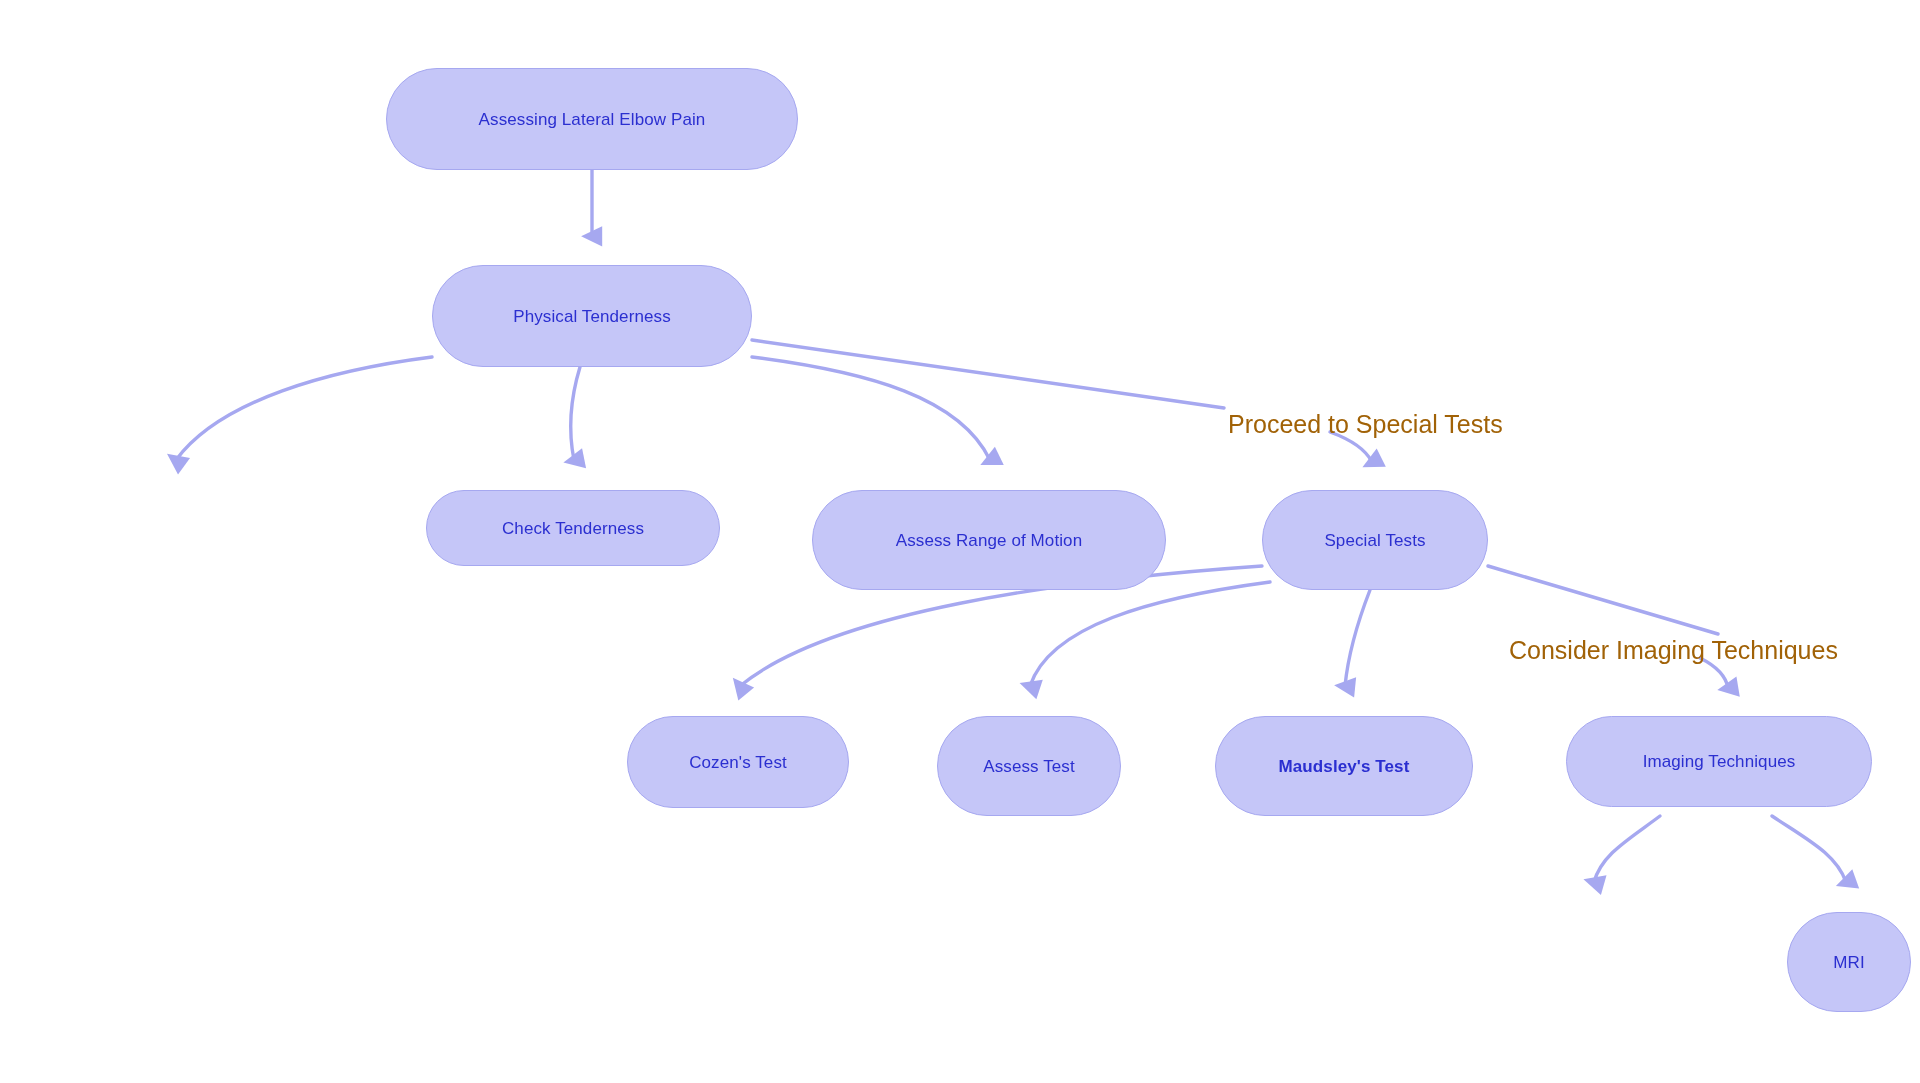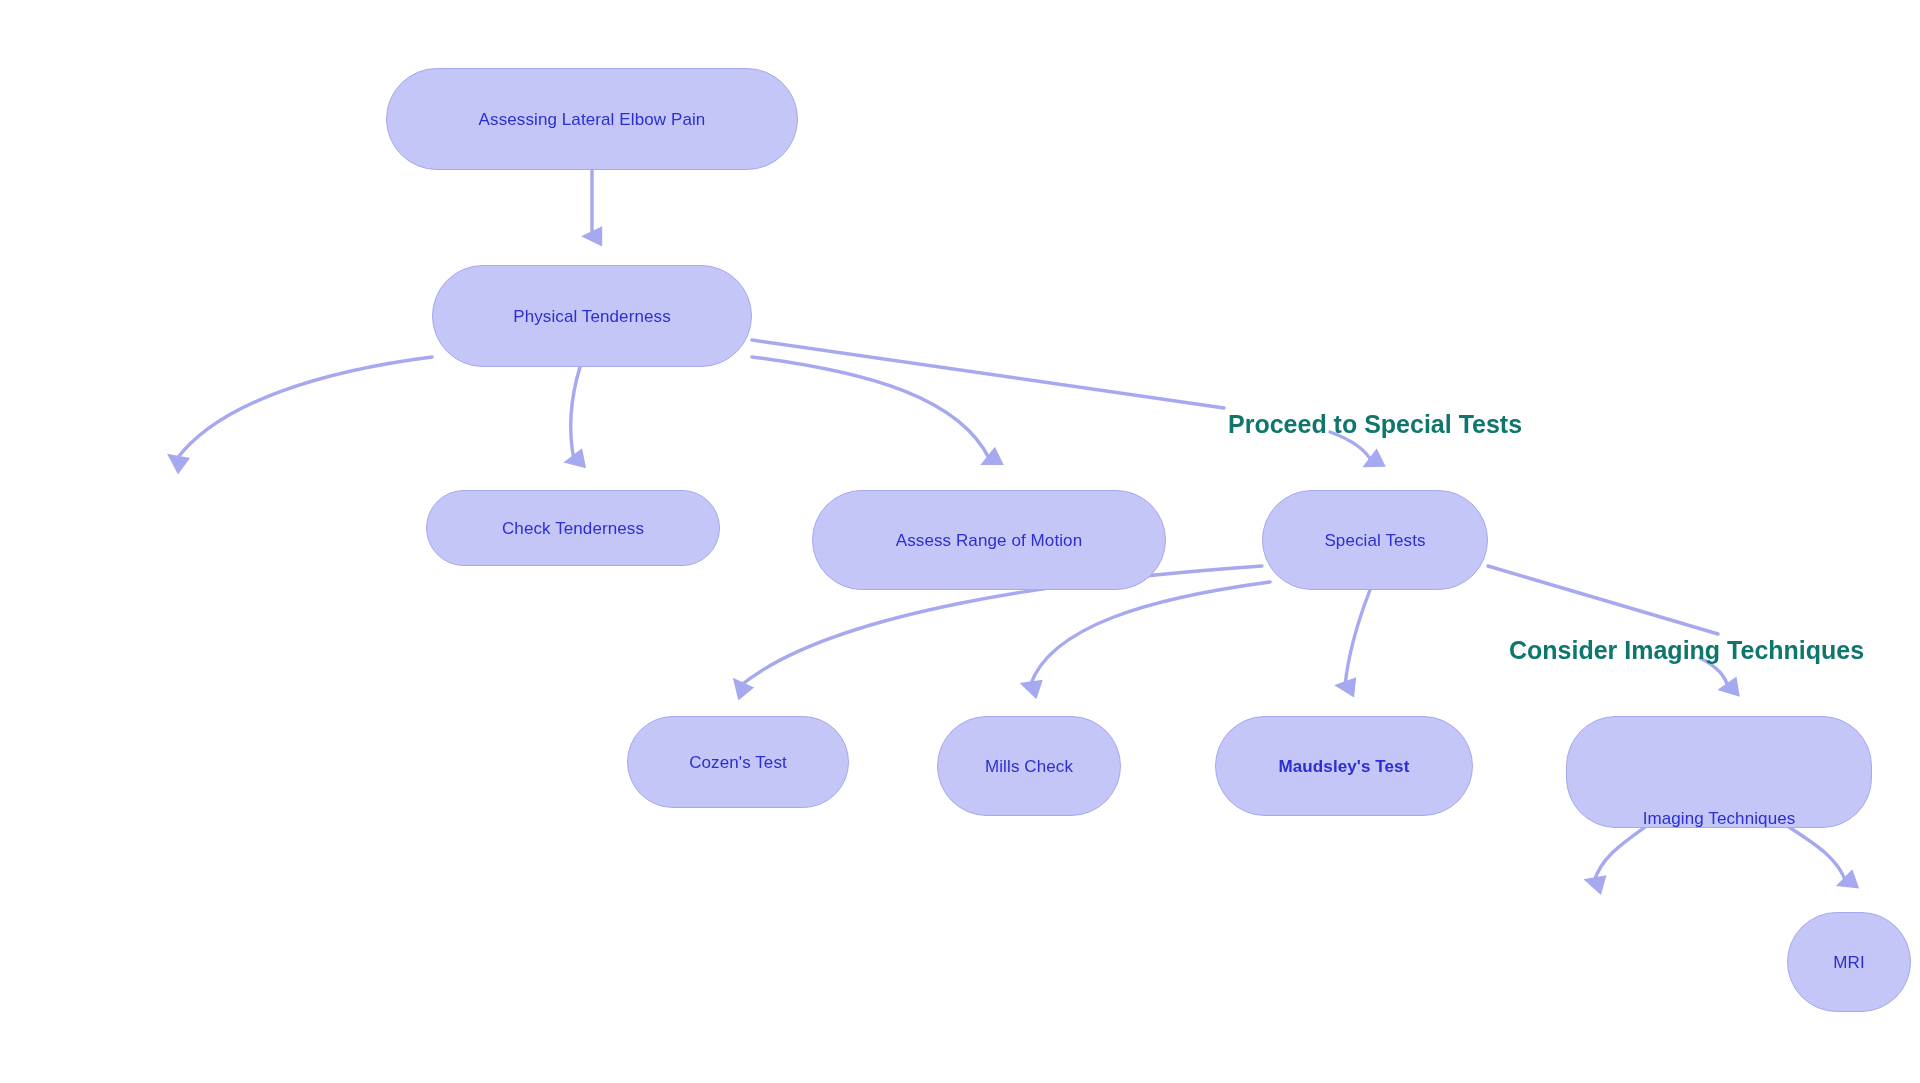--- a/index.html
+++ b/index.html
@@ -38,23 +38,23 @@
     font-size: 17px;
     font-weight: 400;
     letter-spacing: 0.1px;
     white-space: nowrap;
     text-align: center;
     line-height: 1;
     padding: 0 6px;
   }
   .edge-label {
     position: absolute;
-    color: #0f766e;
+    color: #a16207;
     font-size: 25px;
-    font-weight: 700;
+    font-weight: 400;
     white-space: nowrap;
     line-height: 1;
     background: transparent;
   }
 </style>
 </head>
 <body>
 
 <div id="diagram-canvas">
 
@@ -112,28 +112,28 @@
 
   <div class="flow-node" style="left:812px; top:490px; width:354px; height:100px; border-radius:50px;">
     <span>Assess Range of Motion</span>
   </div>
 
   <div class="flow-node" style="left:627px; top:716px; width:222px; height:92px; border-radius:50px;">
     <span>Cozen's Test</span>
   </div>
 
   <div class="flow-node" style="left:937px; top:716px; width:184px; height:100px; border-radius:50px;">
-    <span>Mills Check</span>
+    <span>Assess Test</span>
   </div>
 
   <div class="flow-node" style="left:1215px; top:716px; width:258px; height:100px; border-radius:50px;font-weight:bold;">
     <span>Maudsley's Test</span>
   </div>
 
-  <div class="flow-node" style="left:1566px; top:716px; width:306px; height:112px; border-radius:50px;align-items:flex-end;">
+  <div class="flow-node" style="left:1566px; top:716px; width:306px; height:91px; border-radius:50px;">
     <span>Imaging Techniques</span>
   </div>
 
 
   <div class="flow-node" style="left:1787px; top:912px; width:124px; height:100px; border-radius:50px;">
     <span>MRI</span>
   </div>
 
   <div class="edge-label" style="left:1228px; top:412px;">Proceed to Special Tests</div>
 

